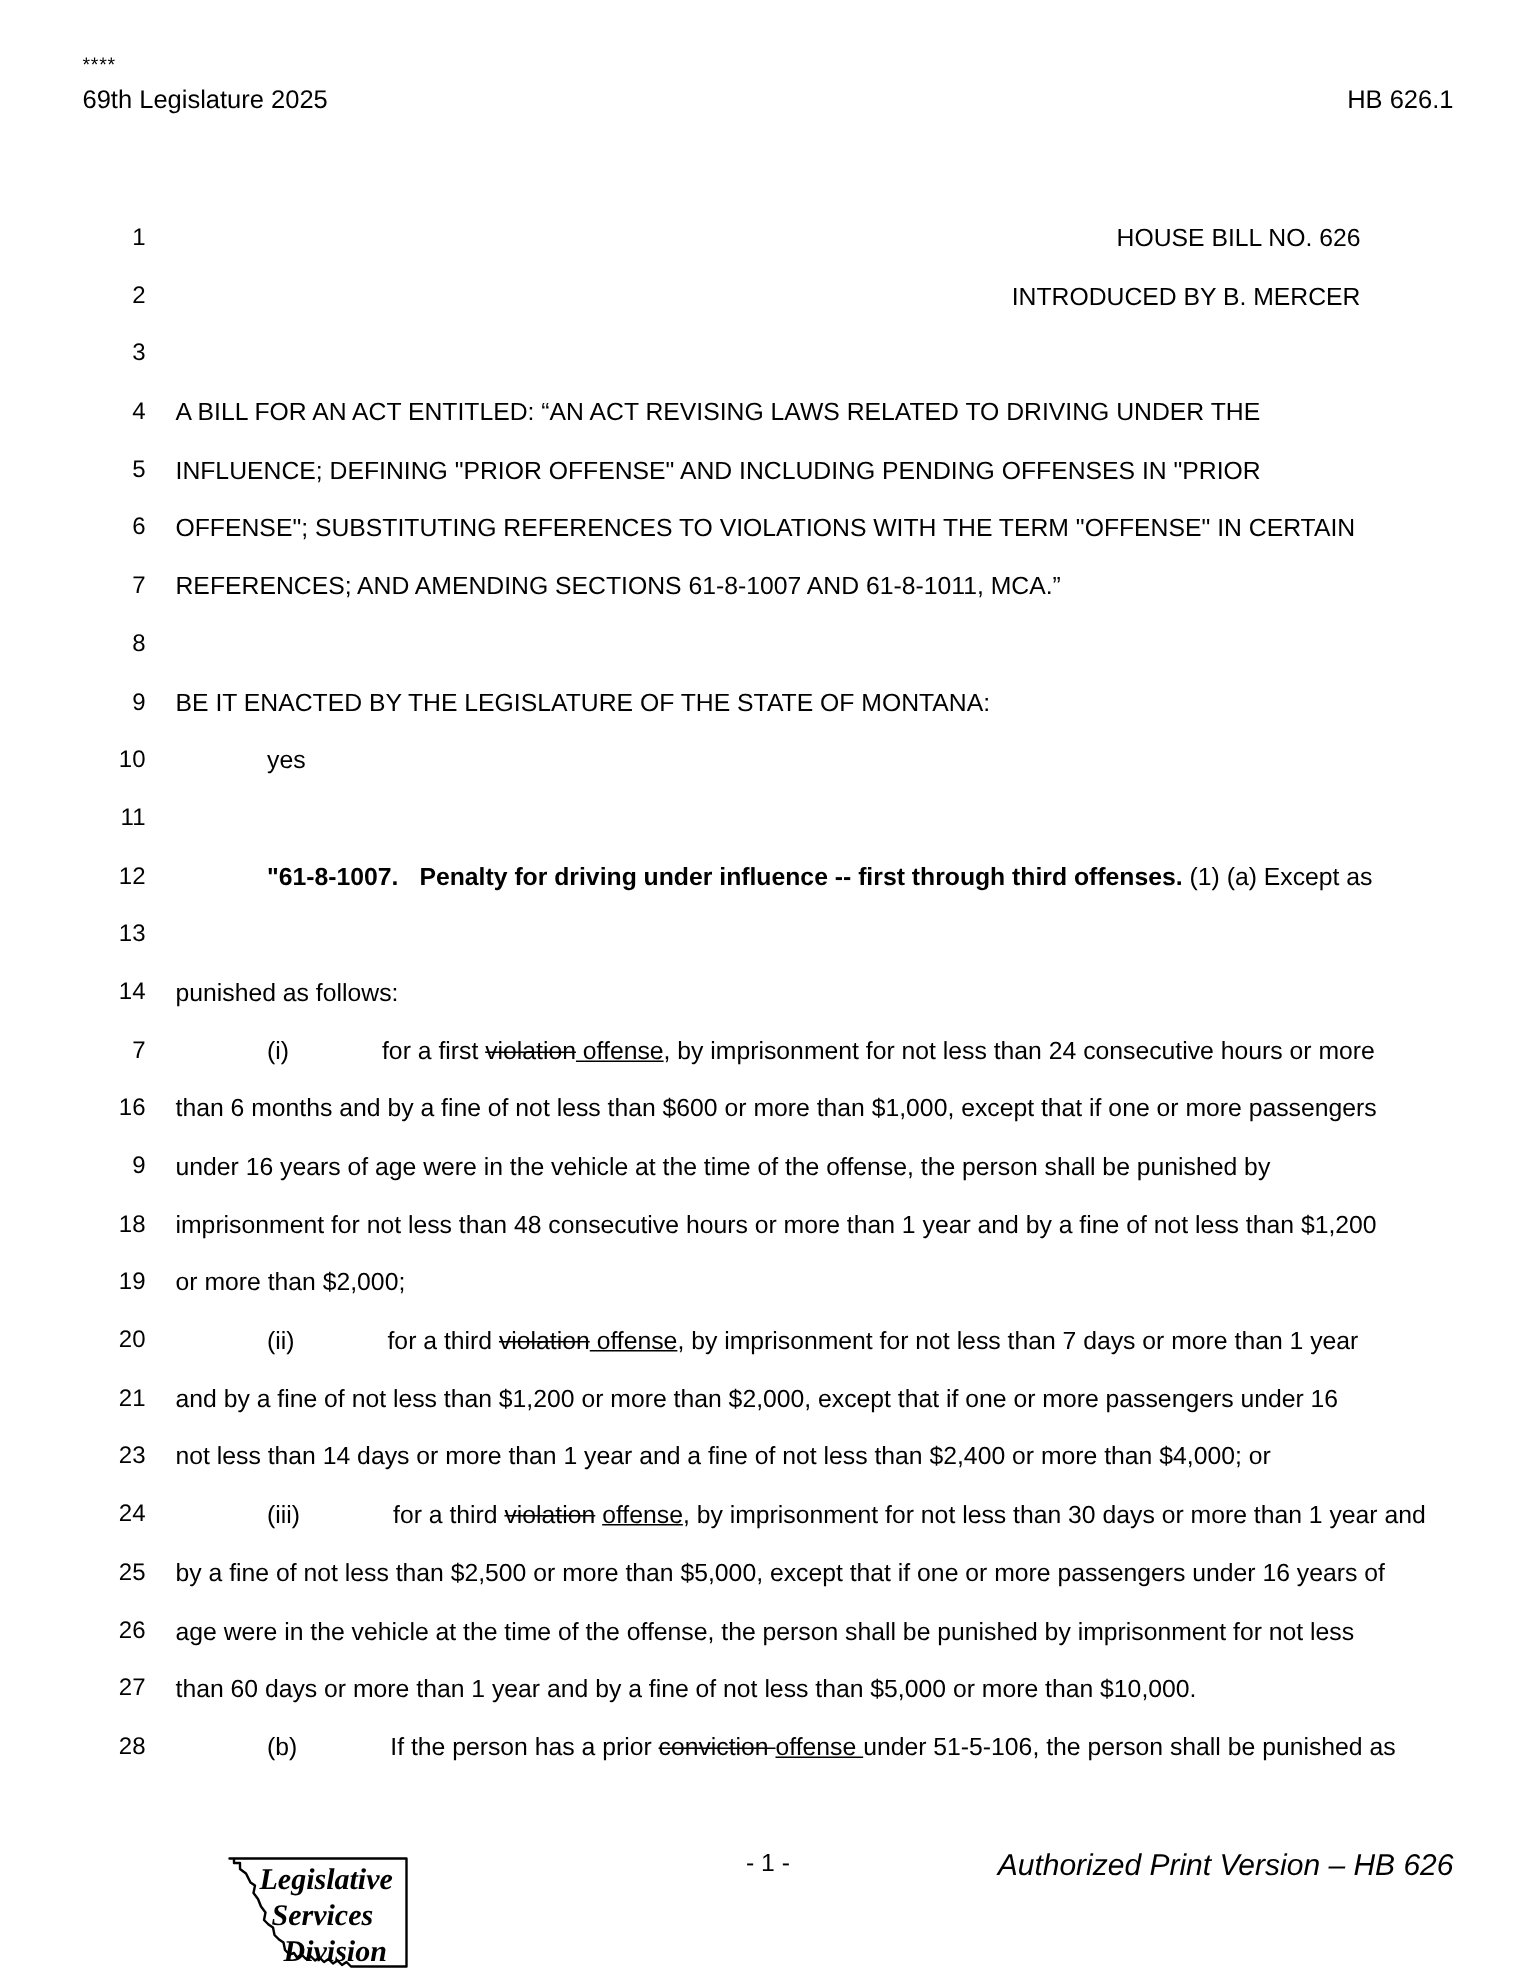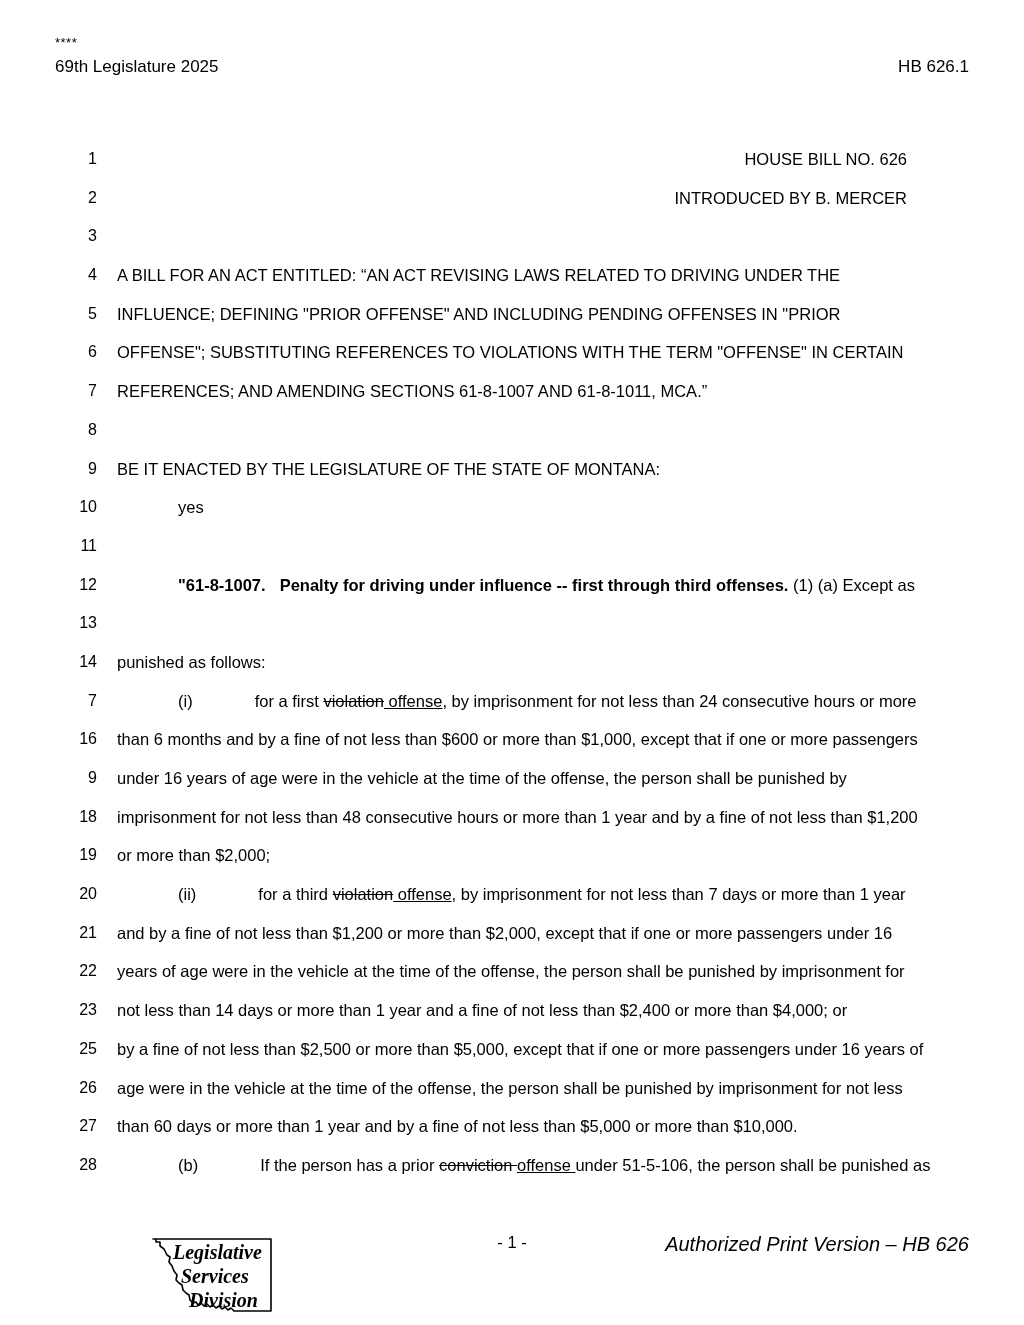--- a/index.html
+++ b/index.html
@@ -239,30 +239,30 @@
     <div class="bill-line">
       <span class="line-number">20</span>
       <span class="line-text indent1"><span>(ii)</span><span class="tabgap"></span><span>for a third </span><span class="strike">violation</span><span class="ins"> offense</span><span>, by imprisonment for not less than 7 days or more than 1 year</span></span>
     </div>
 
     <div class="bill-line">
       <span class="line-number">21</span>
       <span class="line-text">and by a fine of not less than $1,200 or more than $2,000, except that if one or more passengers under 16</span>
     </div>
 
-    <div class="bill-line">
-      <span class="line-number">22</span>
-      <span class="line-text">years of age were in the vehicle at the time of the offense, the person shall be punished by imprisonment for</span>
-    </div>
 
     <div class="bill-line">
       <span class="line-number">23</span>
       <span class="line-text">not less than 14 days or more than 1 year and a fine of not less than $2,400 or more than $4,000; or</span>
     </div>
 
+    <div class="bill-line">
+      <span class="line-number">24</span>
+      <span class="line-text indent1"><span>(iii)</span><span class="tabgap"></span><span>for a third </span><span class="strike">violation</span> <span class="ins">offense</span><span>, by imprisonment for not less than 30 days or more than 1 year and</span></span>
+    </div>
 
     <div class="bill-line">
       <span class="line-number">25</span>
       <span class="line-text">by a fine of not less than $2,500 or more than $5,000, except that if one or more passengers under 16 years of</span>
     </div>
 
     <div class="bill-line">
       <span class="line-number">26</span>
       <span class="line-text">age were in the vehicle at the time of the offense, the person shall be punished by imprisonment for not less</span>
     </div>

